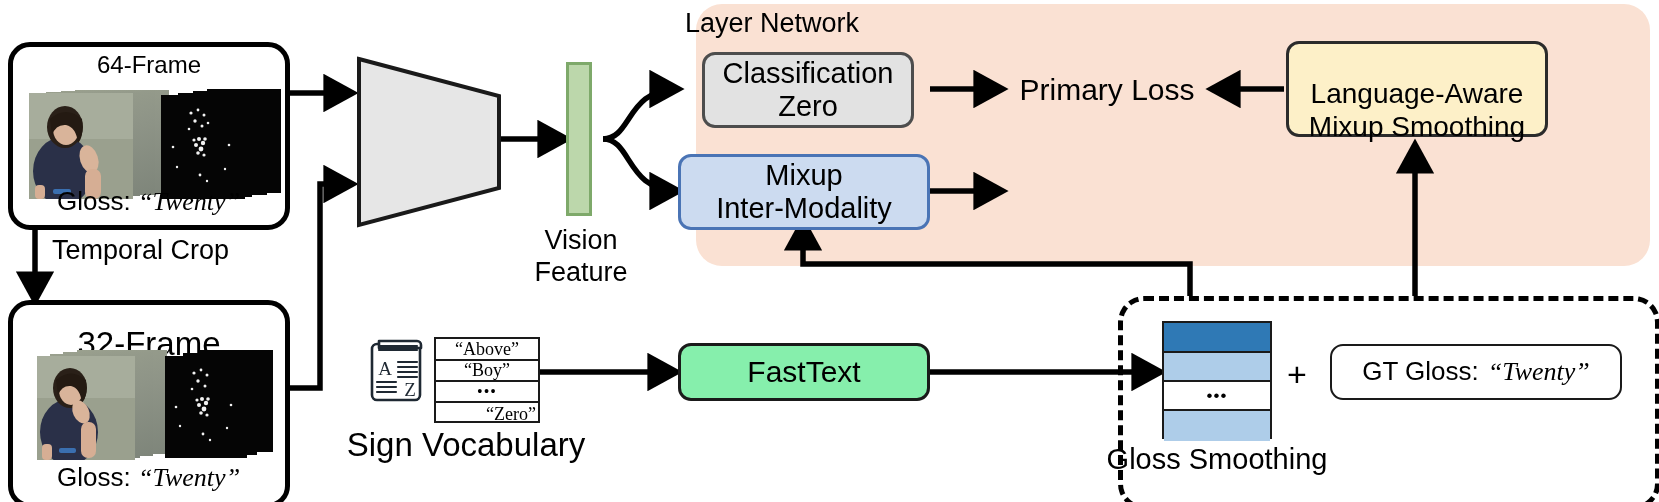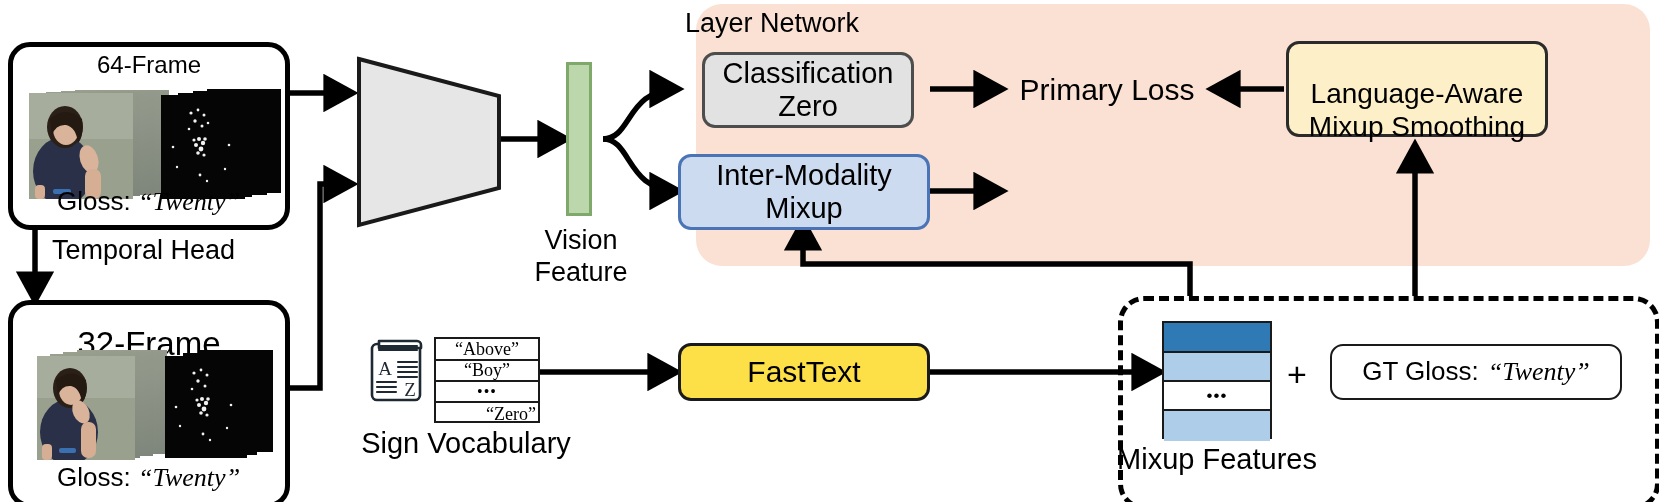--- a/index.html
+++ b/index.html
@@ -150,21 +150,21 @@
               <circle cx="46" cy="86" r="1.2"></circle>
           </g>
         </svg>
       </div>
     </div>
 
     <div class="txt" style="left:44px;top:140px;font-size:26px;">Gloss:</div>
     <div class="txt serif-it" style="left:125px;top:140px;font-size:26px;">“Twenty”</div>
   </div>
 
-  <div class="txt" style="left:52px;top:235px;font-size:27px;">Temporal Head</div>
+  <div class="txt" style="left:52px;top:235px;font-size:27px;">Temporal Crop</div>
 
   <div class="inbox" style="left:8px;top:300px;width:272px;height:198px;">
     <div class="txt center" style="left:136px;top:21px;font-size:33px;">32-Frame</div>
 
     <div class="framestack" style="left:24px;top:42px;width:134px;height:112px;">
       <div class="frame rgbframe" style="left:40px;top:3px;width:90px;height:104px;"></div>
       <div class="frame rgbframe" style="left:26px;top:5px;width:90px;height:104px;"></div>
       <div class="frame rgbframe" style="left:13px;top:7px;width:90px;height:104px;"></div>
       <div class="frame" style="left:0px;top:9px;width:98px;height:104px;background:#8a9083;">
         <div class="person">
@@ -231,22 +231,22 @@
 
   <div class="pbox" style="left:678px;top:52px;width:212px;height:76px;background:#e2e2e2;border:3px solid #4d4d4d;margin-left:24px;">
     <div>
       <div style="font-size:29px;">Classification</div>
       <div style="font-size:29px;">Zero</div>
     </div>
   </div>
 
   <div class="pbox" style="left:678px;top:154px;width:252px;height:76px;background:#ccdbf0;border:3px solid #4a74b5;">
     <div>
+      <div style="font-size:29px;">Mixup</div>
       <div style="font-size:29px;">Inter-Modality</div>
-      <div style="font-size:29px;">Mixup</div>
     </div>
   </div>
 
   <div class="txt center" style="left:1107px;top:73px;font-size:30px;">Primary Loss</div>
 
   <div class="pbox" style="left:1286px;top:41px;width:262px;height:96px;background:#fdf0c8;border:3px solid #2b2b2b;">
     <div>
       <div style="font-size:28px;margin-top:43px;">Language-Aware</div>
       <div style="font-size:28px;">Mixup Smoothing</div>
     </div>
@@ -276,36 +276,36 @@
     </svg>
   </div>
 
   <div class="vocab" style="left:434px;top:337px;width:106px;height:86px;">
     <div class="vrow" style="height:22px;font-size:18px;">“Above”</div>
     <div class="vrow" style="height:21px;font-size:18px;">“Boy”</div>
     <div class="vrow" style="height:21px;font-size:16px;letter-spacing:1px;">•••</div>
     <div class="vrow" style="height:22px;font-size:18px;">“Zero”</div>
   </div>
 
-  <div class="txt center" style="left:466px;top:427px;font-size:29px;">Sign Vocabulary</div>
-
-  <div class="pbox" style="left:678px;top:343px;width:252px;height:58px;background:#fde047;border:3px solid #1a1a1a;">
+  <div class="txt center" style="left:466px;top:427px;font-size:33px;">Sign Vocabulary</div>
+
+  <div class="pbox" style="left:678px;top:343px;width:252px;height:58px;background:#86efac;border:3px solid #1a1a1a;">
     <div style="font-size:30px;">FastText</div>
   </div>
 
   <div class="dashbox" style="left:1118px;top:296px;width:532px;height:204px;"></div>
 
   <div class="gstack" style="left:1162px;top:321px;width:110px;height:118px;">
     <div class="grow" style="height:30px;background:#2f79b5;"></div>
     <div class="grow" style="height:29px;background:#aecde9;"></div>
     <div class="grow" style="height:29px;background:#ffffff;font-size:17px;color:#000;letter-spacing:1px;">•••</div>
     <div class="grow" style="height:30px;background:#aecde9;"></div>
   </div>
 
-  <div class="txt center" style="left:1217px;top:443px;font-size:29px;">Mixup Features</div>
+  <div class="txt center" style="left:1217px;top:443px;font-size:29px;">Gloss Smoothing</div>
 
   <div class="txt center" style="left:1297px;top:355px;font-size:34px;">+</div>
 
   <div class="pbox" style="left:1330px;top:344px;width:292px;height:56px;background:#fff;border:2.5px solid #1a1a1a;">
     <div style="display:flex;align-items:baseline;gap:9px;">
       <span style="font-size:26px;">GT Gloss:</span>
       <span class="serif-it" style="font-size:26px;">“Twenty”</span>
     </div>
   </div>
 

